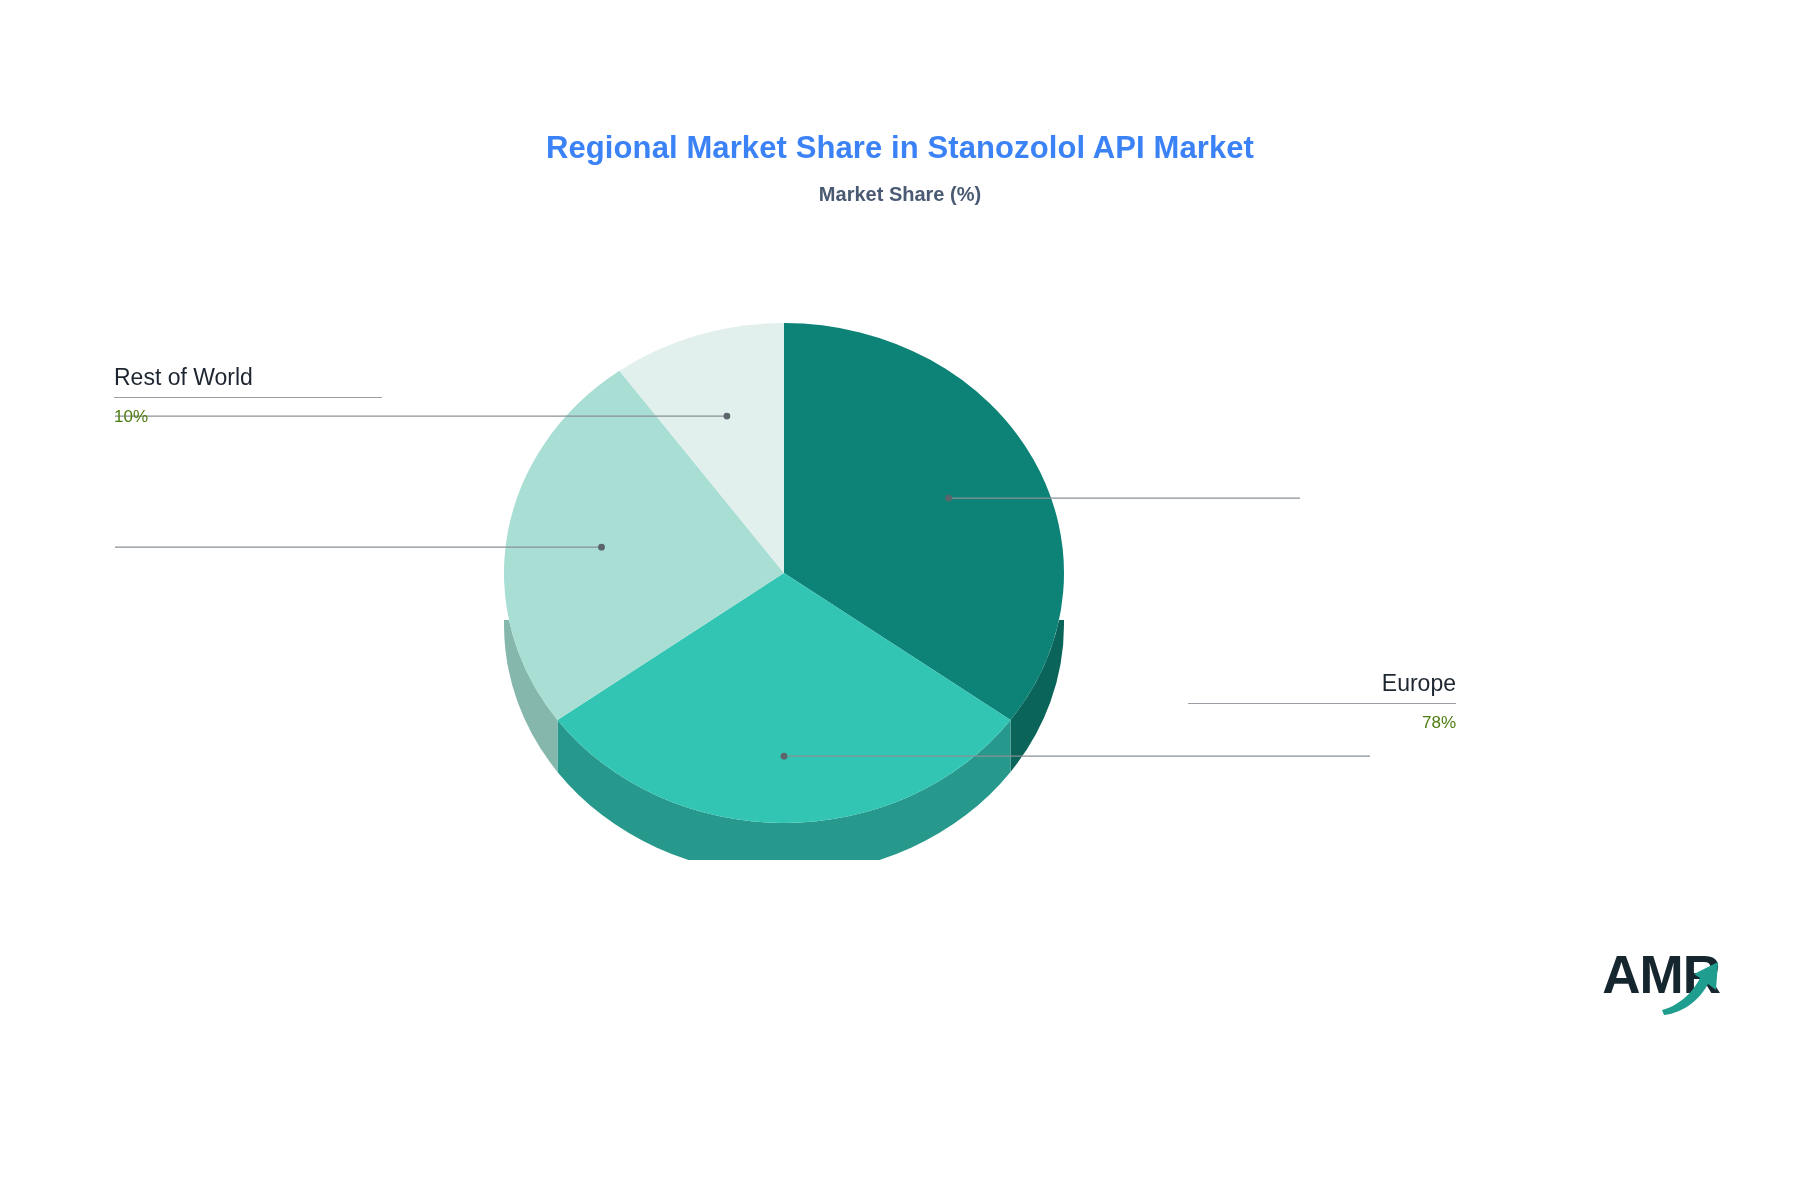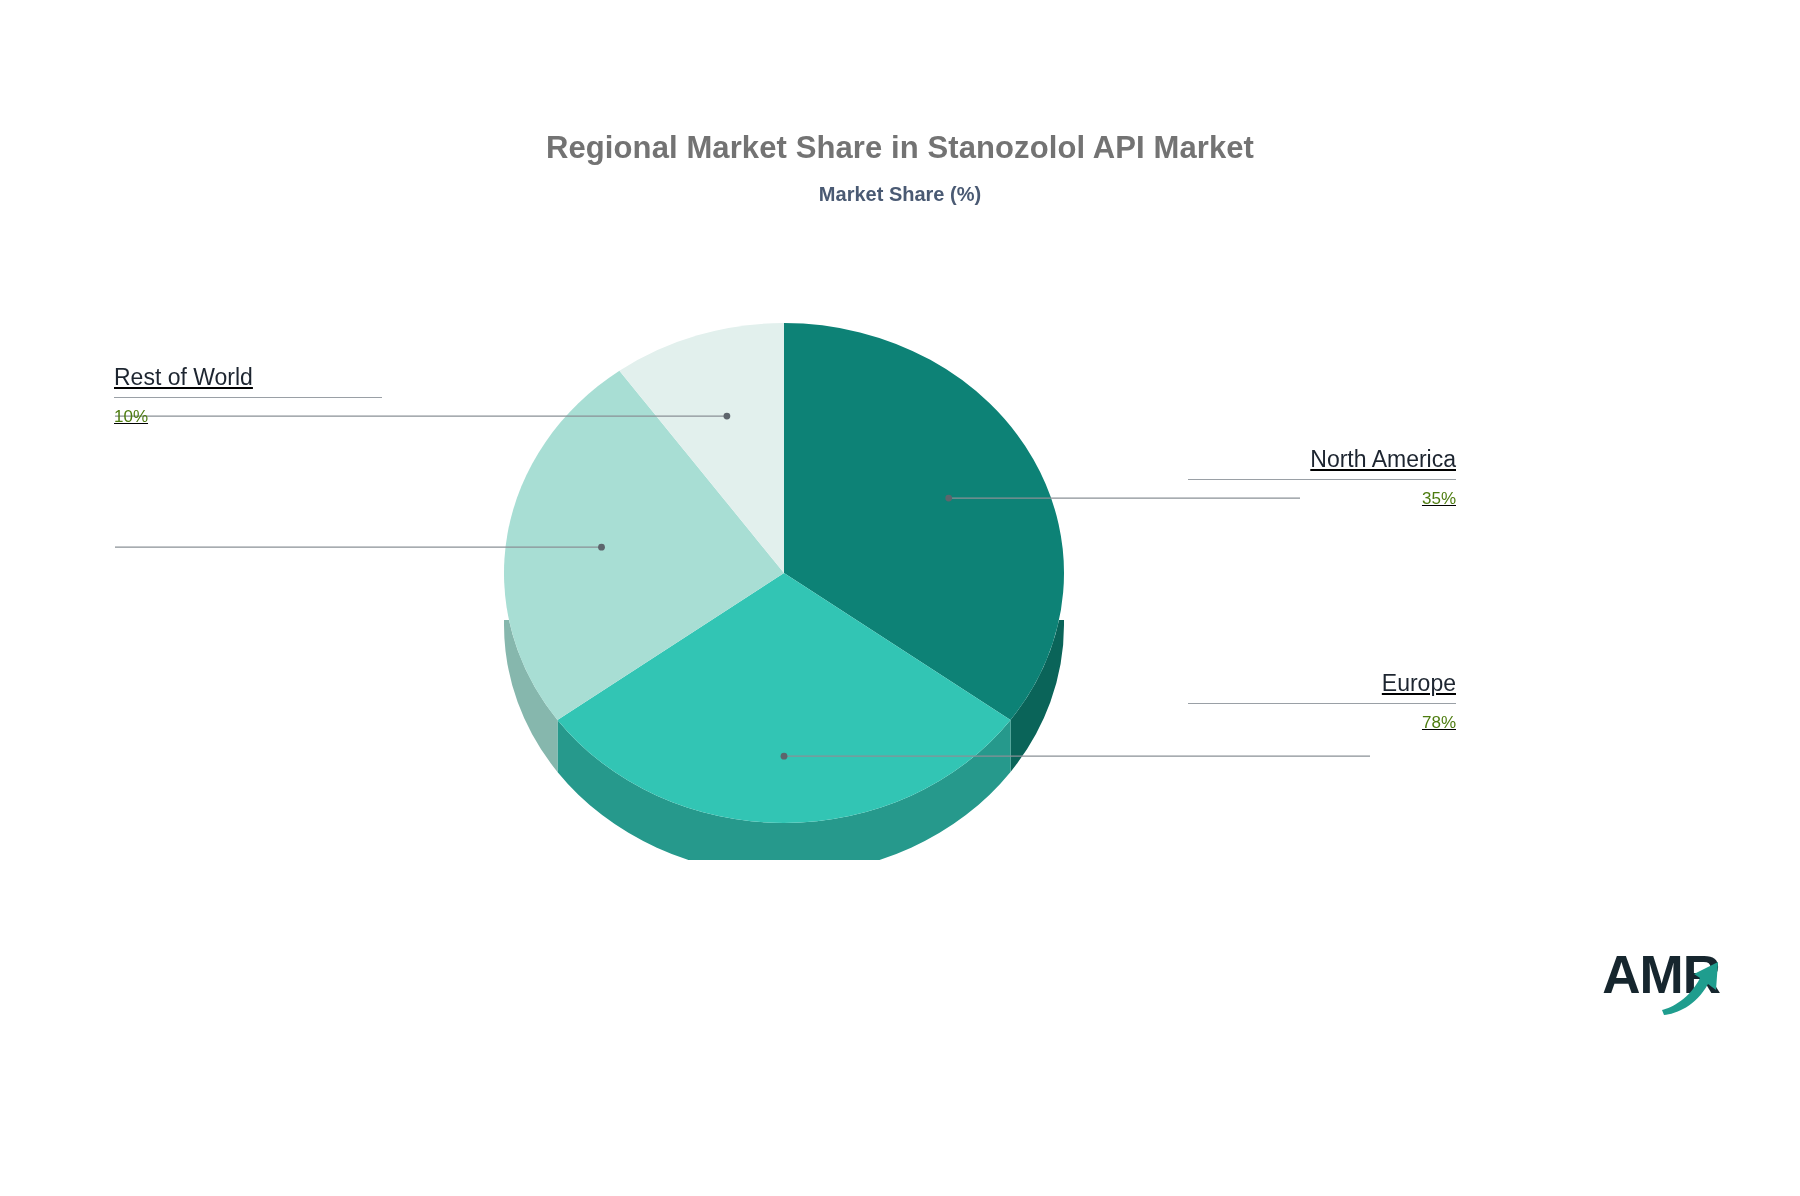--- a/index.html
+++ b/index.html
@@ -11,36 +11,36 @@
     overflow:hidden;
   }
   #canvas { position:relative; width:1800px; height:1196px; }
 
   
   .title-block { position:absolute; top:0; left:0; width:1800px; text-align:center; }
   #chart-title {
     margin-top:130px;
     font-size:31px;
     font-weight:bold;
-    color:#737373;
+    color:#3b82f6;
     letter-spacing:0.1px;
   }
   #chart-subtitle {
     margin-top:17px;
     font-size:20px;
     font-weight:bold;
     color:#4a5a73;
   }
 
   
   #pie-area { position:absolute; left:0; top:0; width:1800px; height:1196px; }
   #pie-svg { position:absolute; left:0; top:0; }
 
   
-  .lbl { position:absolute;text-decoration:underline; }
+  .lbl { position:absolute; }
   .lbl .name {
     font-size:23px;
     color:#1d2530;
     white-space:nowrap;
     line-height:28px;
   }
   .lbl .rule {
     height:1px;
     background:#9aa0a6;
     margin-top:6px;
@@ -113,25 +113,20 @@
     </svg>
   </div>
 
   <div class="lbl left" id="lbl-row" style="left:114px; top:363px; width:268px;">
     <div class="name">Rest of World</div>
     <div class="rule"></div>
     <div class="pct">10%</div>
   </div>
 
 
-  <div class="lbl right" id="lbl-na" style="left:1188px; top:445px; width:268px;">
-    <div class="name">North America</div>
-    <div class="rule"></div>
-    <div class="pct">35%</div>
-  </div>
 
   <div class="lbl right" id="lbl-eu" style="left:1188px; top:669px; width:268px;text-align:right;">
     <div class="name">Europe</div>
     <div class="rule"></div>
     <div class="pct">78%</div>
   </div>
 
   <div id="amr-logo">
     <div style="position:relative; display:inline-block;">
       <span class="wordmark">AMR</span>

